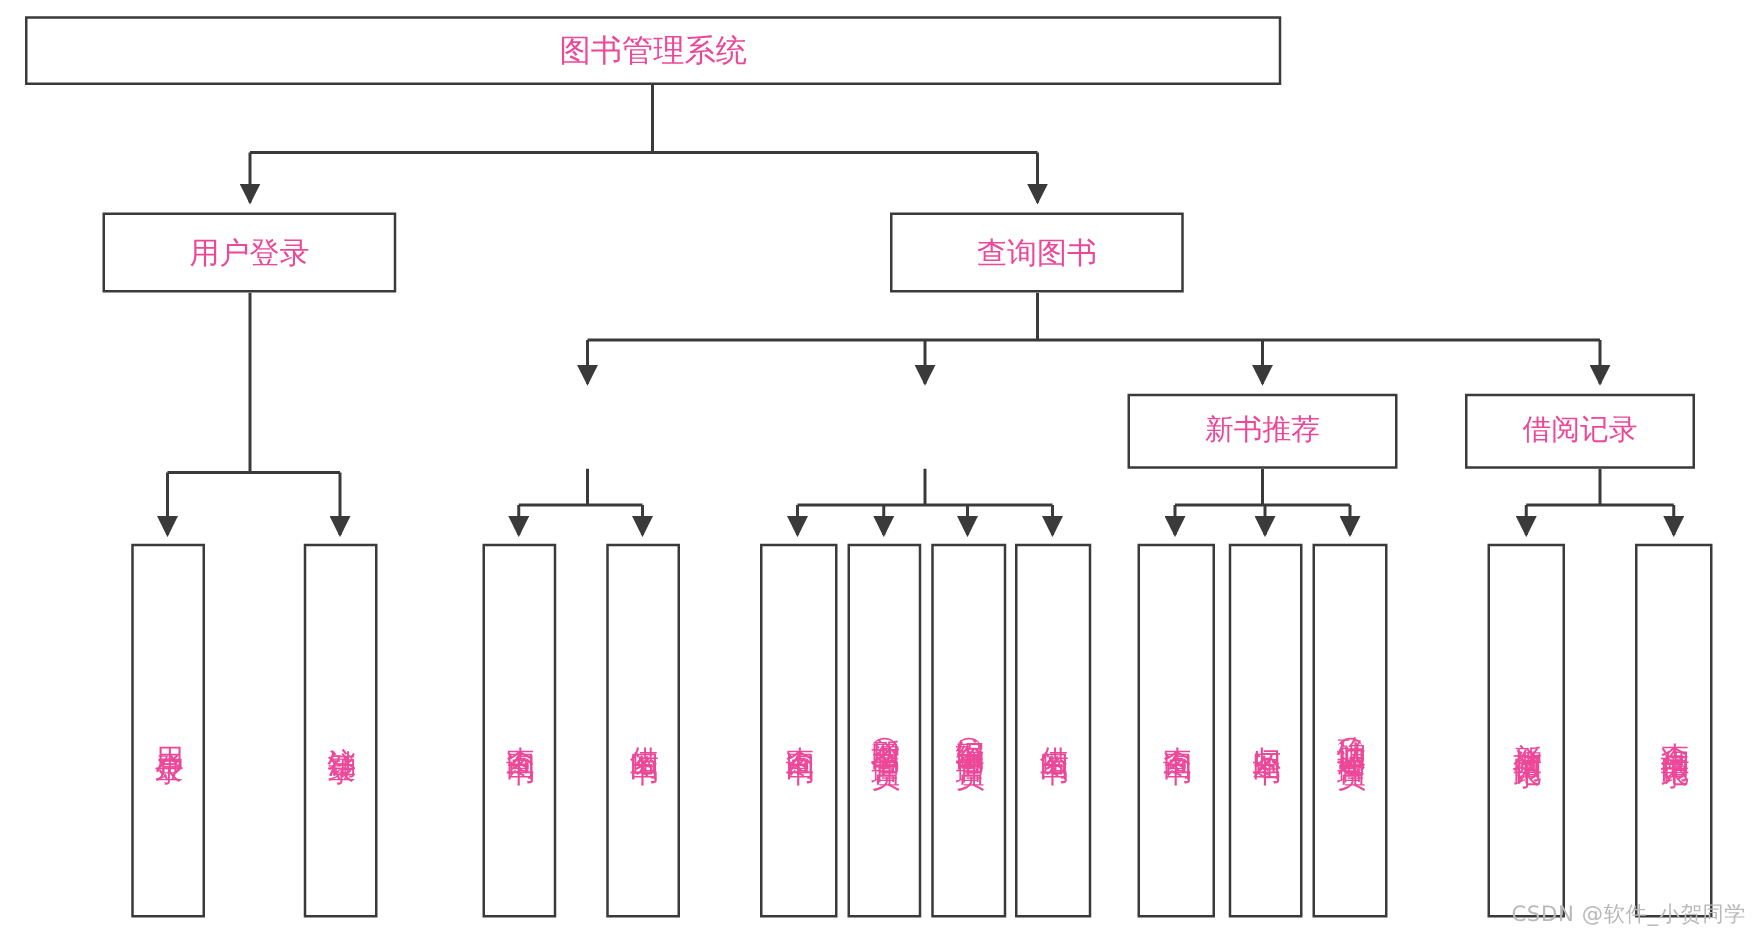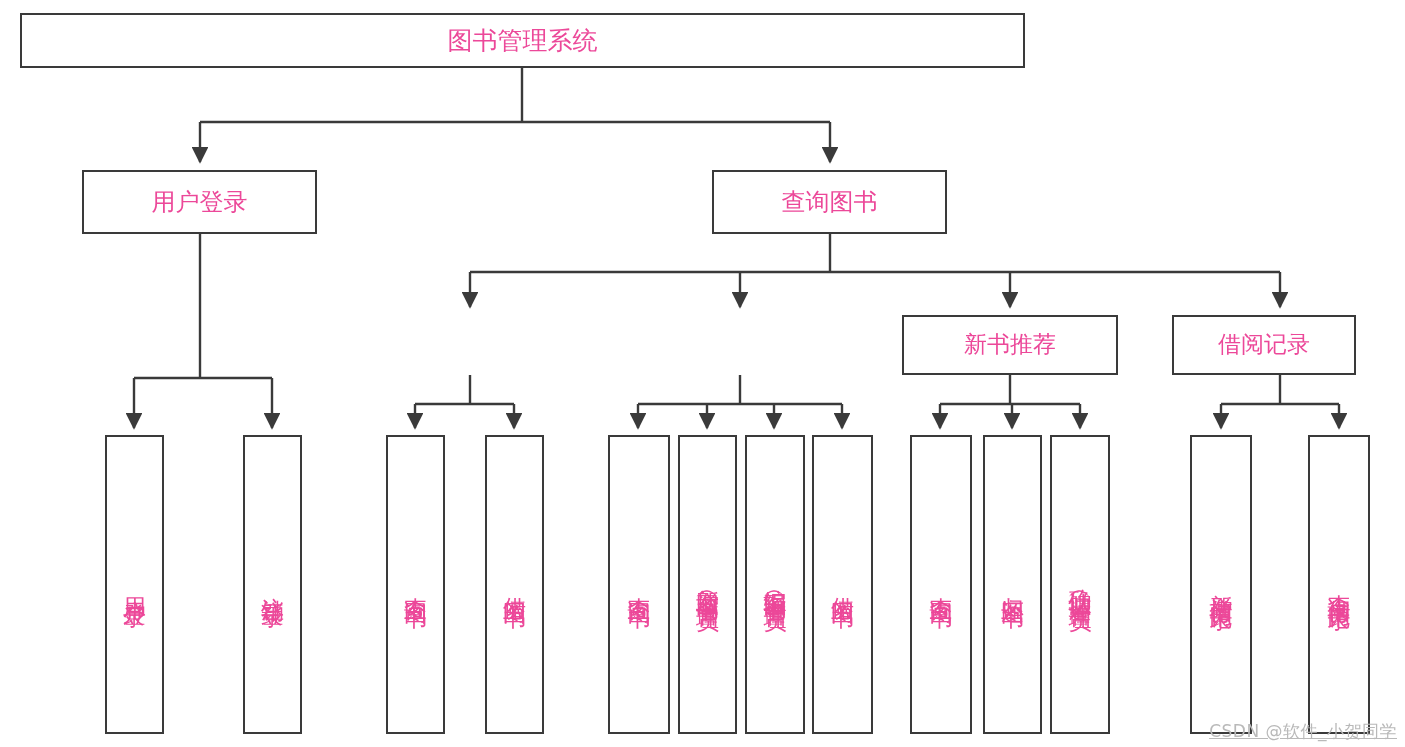--- a/index.html
+++ b/index.html
@@ -63,21 +63,20 @@
   .watermark {
     position: absolute;
     right: 8px;
     bottom: 4px;
     font-size: 17px;
     color: #b9b9b9;
     letter-spacing: 0.5px;
     white-space: nowrap;
     z-index: 3;
     font-family: "DejaVu Sans", "Liberation Sans", sans-serif;
-    text-decoration: underline;
   }
 </style>
 </head>
 <body>
 
 <div id="diagram">
 
   <svg id="edges" viewBox="0 0 1405 747" xmlns="http://www.w3.org/2000/svg">
     <defs>
       <marker id="arrow" viewBox="0 0 10 10" refX="9" refY="5" markerWidth="7" markerHeight="7" orient="auto-start-reverse">

